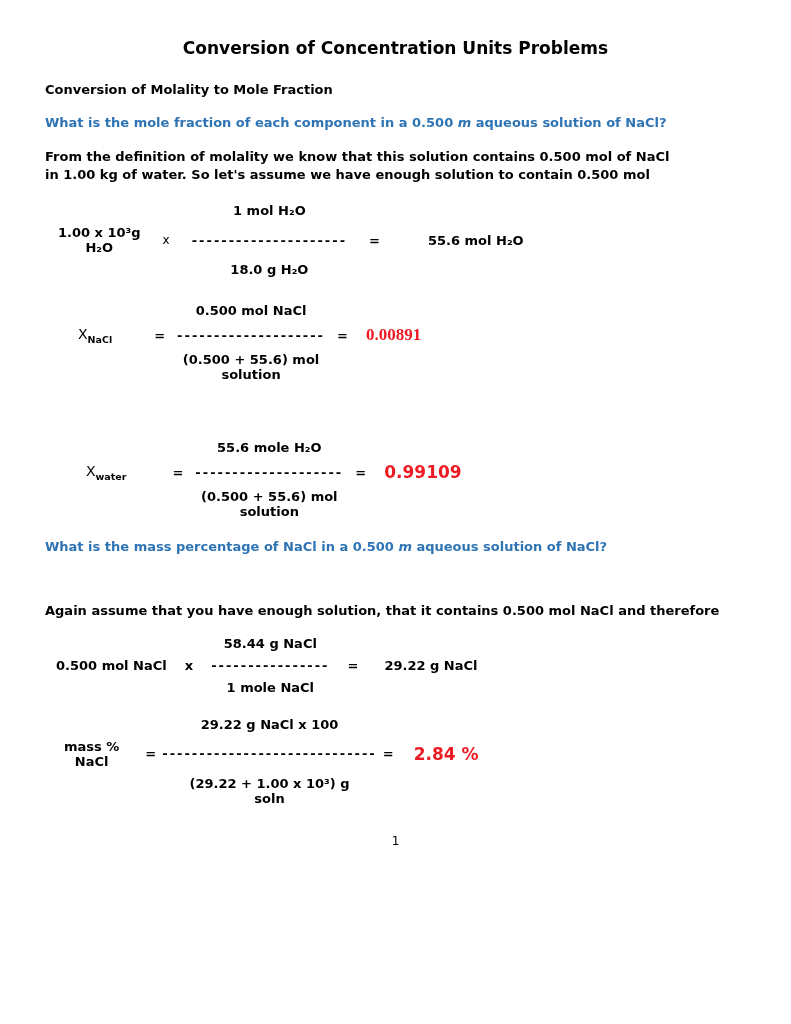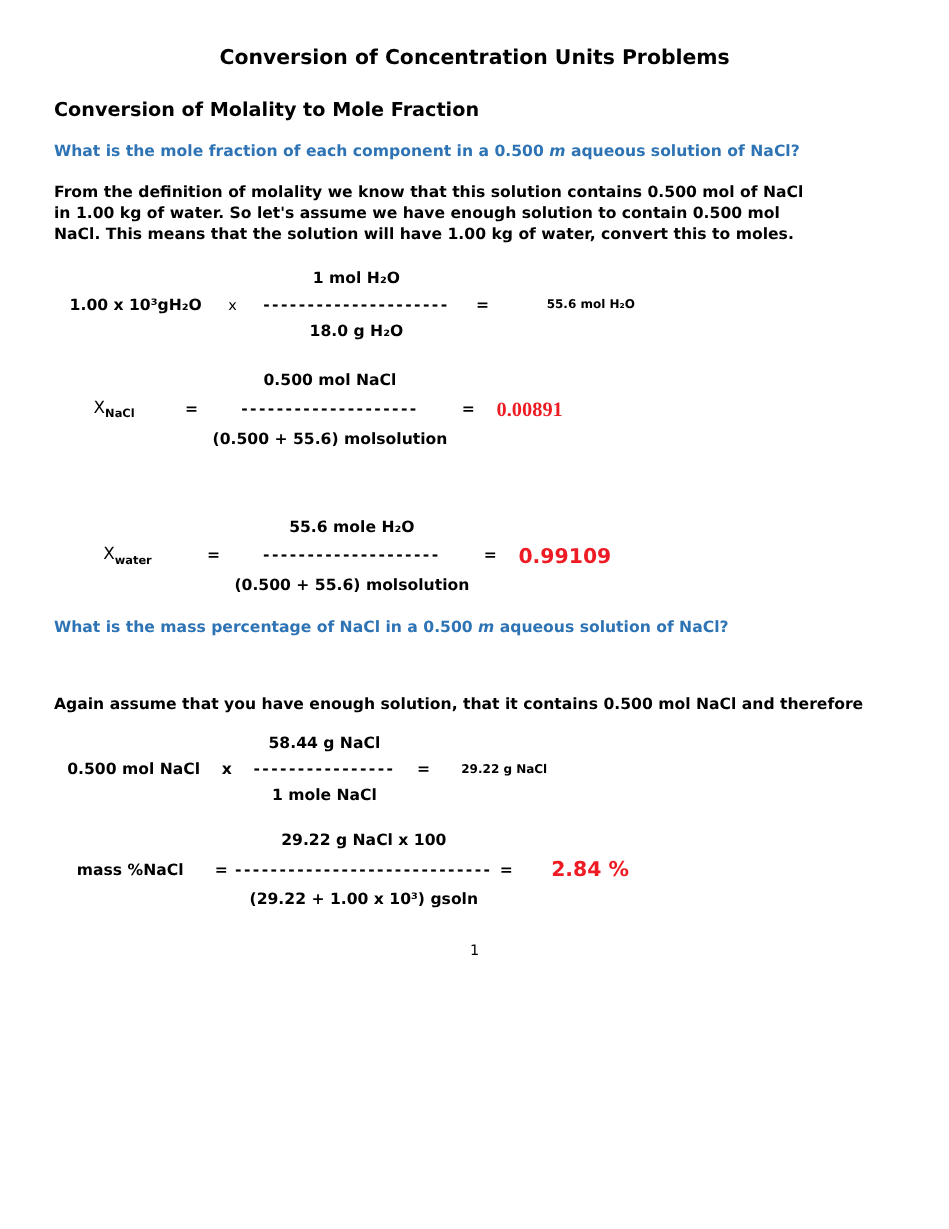--- a/index.html
+++ b/index.html
@@ -16,21 +16,21 @@
     font-size: 13px;
     overflow: hidden;
   }
   .doc-title {
     font-size: 17px;
     font-weight: 700;
     text-align: center;
     margin: 0 0 24px 0;
   }
   .sec-heading {
-    font-size: 16px;
+    font-size: 13px;
     margin: 12px 0 18px 0;
   }
   .question {
     color: var(--q-blue, #2e74b5);
     margin: 0 0 18px 0;
     white-space: nowrap;
   }
   .question em { font-style: italic; font-weight: 700; }
   .para { margin: 0 0 20px 0; line-height: 17.5px; }
   .para2 { margin-bottom: 16px; margin-top: 48px; }
@@ -42,47 +42,47 @@
     grid-template-columns: repeat(5, max-content);
     row-gap: 7px;
     align-items: center;
     justify-items: center;
     width: max-content;
   }
   .cell { white-space: nowrap; }
   .r1 { grid-row: 1; } .r2 { grid-row: 2; } .r3 { grid-row: 3; }
   .c1 { grid-column: 1; } .c2 { grid-column: 2; } .c3 { grid-column: 3; }
   .c4 { grid-column: 4; } .c5 { grid-column: 5; }
-  .stack { display: flex; align-items: flex-end; }
+  .stack { display: flex; flex-direction: column; align-items: center; }
   .sline { white-space: nowrap; text-align: center; }
   .num, .den { text-align: center; }
   .bar { letter-spacing: 2px; }
   .xvar .xbase { font-weight: 400; font-size: 14px; }
   .xvar .xsub { font-weight: 700; font-size: 9.5px; }
   .res-red { color: var(--a-red, #ed1c24); font-size: 17px; }
-  .res-black { font-size: 10px; }
+  .res-black { font-size: 13px; }
 
   .eq1 { margin: 0 0 26px 13px; column-gap: 22px; }
   .eq1 .op { font-weight: 400; font-size: 12px; }
   .eq1 .c5 { margin-left: 26px; }
 
   .eq2 { margin: 0 0 58px 33px; column-gap: 12px; }
   .eq2 .c2 { margin-left: 30px; }
   .eq2 .c5 { margin-left: 6px; font-family: Liberation Serif, serif; }
 
   .eq3 { margin: 0 0 20px 41px; column-gap: 12px; }
   .eq3 .c2 { margin-left: 34px; }
   .eq3 .c5 { margin-left: 6px; }
 
   .eq4 { margin: 0 0 22px 11px; column-gap: 18px; }
   .eq4 .c5 { margin-left: 8px; }
 
   .eq5 { margin: 0 0 0 19px; column-gap: 6px; }
   .eq5 .c2 { margin-left: 20px; }
-  .eq5 .c5 { margin-left: 26px; }
+  .eq5 .c5 { margin-left: 14px; }
 
   .pageno {
     text-align: center;
     font-weight: 400;
     font-size: 12px;
     margin-top: 28px;
   }
 </style>
 </head>
 <body>
@@ -91,21 +91,20 @@
 
   <h1 class="doc-title">Conversion of Concentration Units Problems</h1>
 
   <h2 class="sec-heading">Conversion of Molality to Mole Fraction</h2>
 
   <p class="question"><span>What is the mole fraction of each component in a 0.500 </span><em>m</em><span> aqueous solution of NaCl?</span></p>
 
   <p class="para">
     <span class="pline">From the definition of molality we know that this solution contains 0.500 mol of NaCl</span>
     <span class="pline">in 1.00 kg of water.  So let's assume we have enough solution to contain 0.500 mol</span>
-    <span class="pline">NaCl.  This means that the solution will have 1.00 kg of water, convert this to moles.</span>
   </p>
 
   <div class="eq eq1">
     <div class="cell r2 c1 stack">
       <span class="sline">1.00 x 10³g</span>
       <span class="sline">H₂O</span>
     </div>
     <div class="cell r2 c2 op">x</div>
     <div class="cell r1 c3 num">1 mol H₂O</div>
     <div class="cell r2 c3 bar">---------------------</div>

